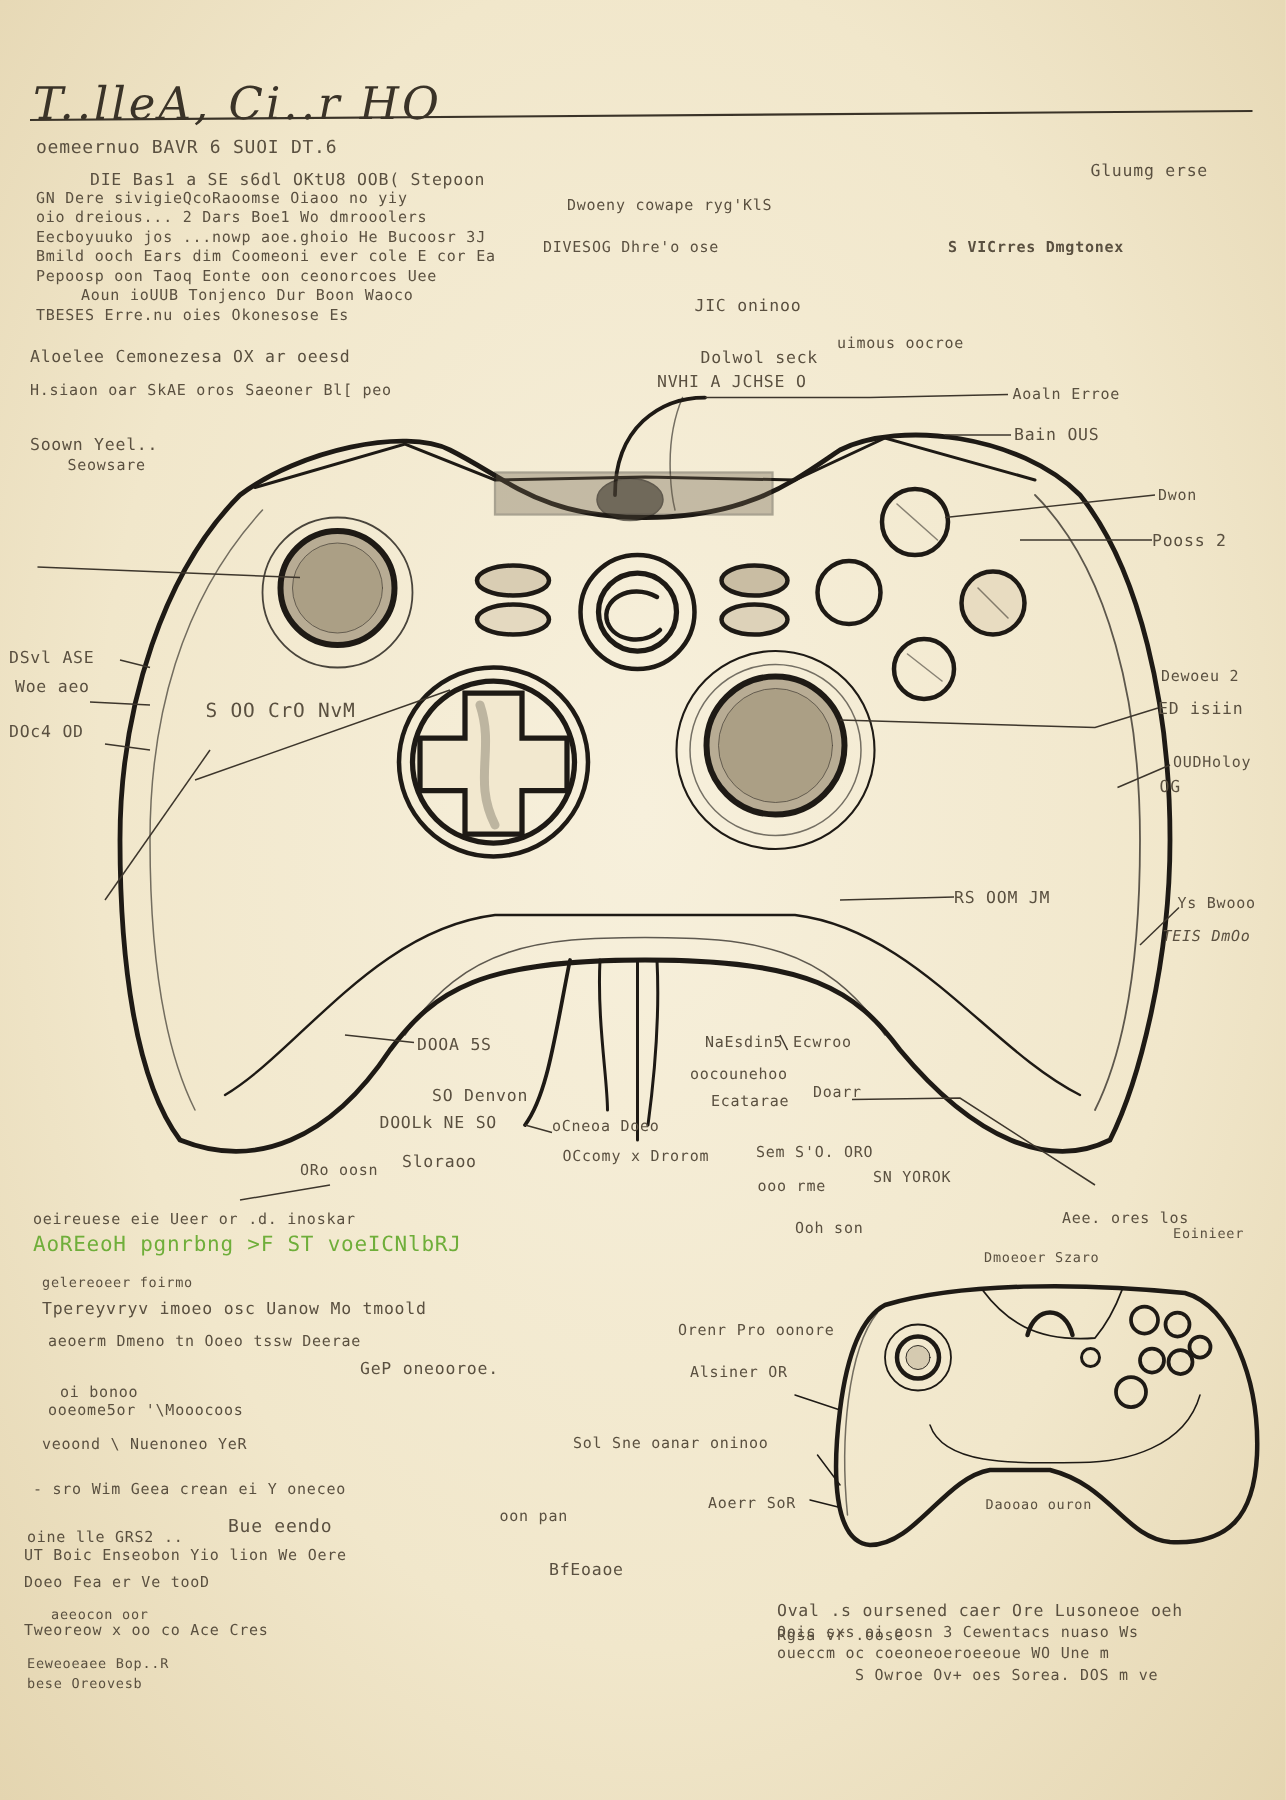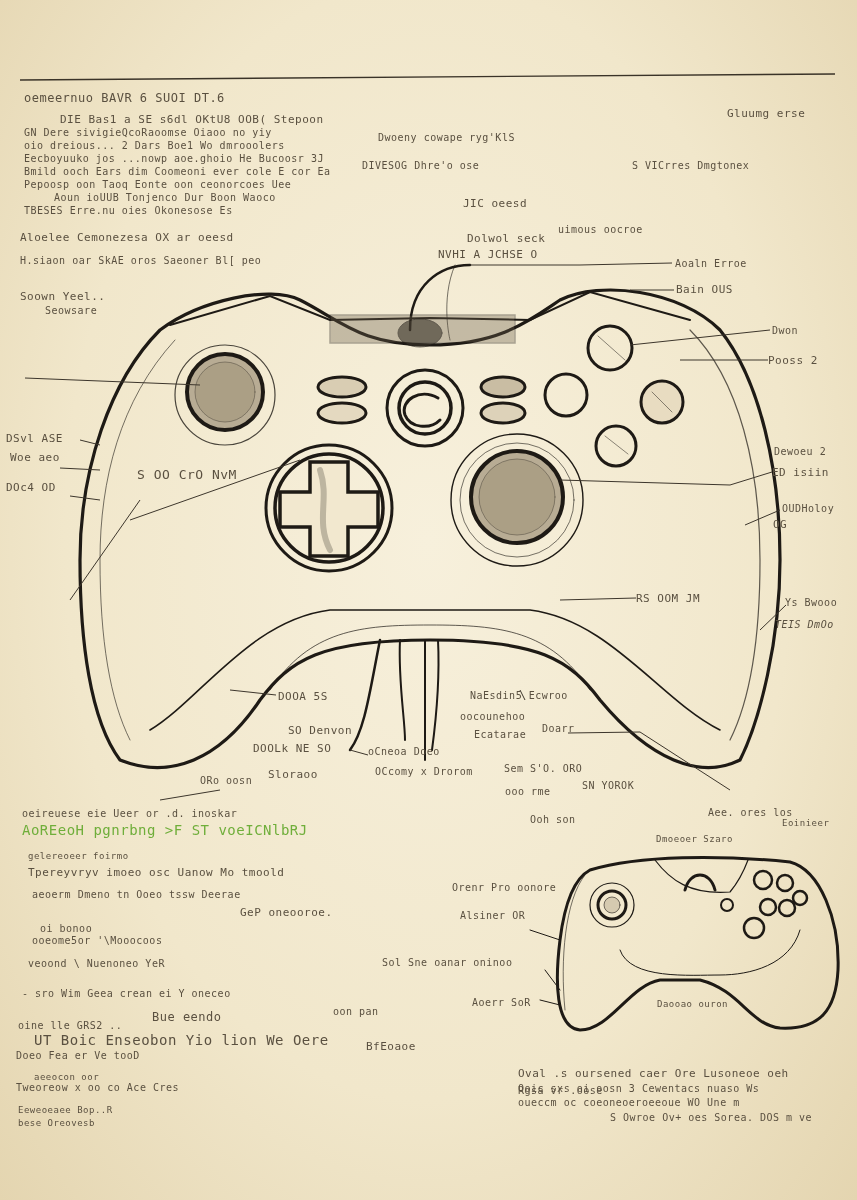--- a/index.html
+++ b/index.html
@@ -102,41 +102,42 @@
       <circle cx="763" cy="880" r="9" stroke-width="2.5"></circle>
       <circle cx="785" cy="883" r="8" stroke-width="2.5"></circle>
       <circle cx="768" cy="907" r="8" stroke-width="2.5"></circle>
       <circle cx="787" cy="908" r="8" stroke-width="2.5"></circle>
       <circle cx="754" cy="928" r="10" stroke-width="2.5"></circle>
       <circle cx="800" cy="898" r="7" stroke-width="2.5"></circle>
       <path d="M530 930 L 560 940 M 545 970 L 560 990 M 540 1000 L 560 1005" stroke-width="1"></path>
     </g>
   </svg>
 
+  <div class="title">T..lleA, Ci..r HO</div>
 
   <div>
     <div class="t" style="left:24px;top:91px;font-size:12px;">oemeernuo BAVR 6 SUOI DT.6</div>
     <div class="t" style="left:24px;top:113px;padding-left:36px;">DIE Bas1 a SE s6dl OKtU8 OOB( Stepoon</div>
     <div class="t" style="left:24px;top:127px;font-size:10px;">GN Dere sivigieQcoRaoomse Oiaoo no   yiy</div>
     <div class="t" style="left:24px;top:140px;font-size:10px;">oio dreious... 2 Dars Boe1 Wo dmrooolers</div>
     <div class="t" style="left:24px;top:153px;font-size:10px;">Eecboyuuko jos ...nowp aoe.ghoio He Bucoosr 3J</div>
     <div class="t" style="left:24px;top:166px;font-size:10px;">Bmild ooch Ears dim Coomeoni ever cole E cor Ea</div>
     <div class="t" style="left:24px;top:179px;font-size:10px;">Pepoosp oon Taoq Eonte oon ceonorcoes Uee</div>
     <div class="t" style="left:26px;top:192px;font-size:10px;margin-left:28px;">Aoun ioUUB Tonjenco Dur Boon Waoco</div>
     <div class="t" style="left:24px;top:205px;font-size:10px;">TBESES Erre.nu oies Okonesose Es</div>
     <div class="t" style="left:20px;top:231px;">Aloelee Cemonezesa OX ar oeesd</div>
     <div class="t" style="left:20px;top:255px;font-size:10px;">H.siaon oar SkAE oros Saeoner Bl[ peo</div>
   </div>
 
   <div>
     <div class="t" style="left:727px;top:107px;">Gluumg erse</div>
     <div class="t" style="left:378px;top:132px;font-size:10px;">Dwoeny cowape ryg'KlS</div>
     <div class="t" style="left:362px;top:160px;font-size:10px;">DIVESOG Dhre'o ose</div>
-    <div class="t" style="left:632px;top:160px;font-size:10px;">S VICrres Dmgtonex</div>
-    <div class="t" style="left:463px;top:197px;">JIC oeesd</div>
+    <div class="t" style="left:632px;top:160px;font-size:10px;font-weight:bold;">S VICrres Dmgtonex</div>
+    <div class="t" style="left:463px;top:197px;">JIC oninoo</div>
     <div class="t" style="left:467px;top:232px;font-size:11px;">Dolwol seck</div>
     <div class="t" style="left:558px;top:224px;font-size:10px;">uimous oocroe</div>
     <div class="t" style="left:438px;top:248px;">NVHI A JCHSE O</div>
   </div>
 
   <div>
     <div class="t" style="left:20px;top:290px;">Soown Yeel..</div>
     <div class="t" style="left:45px;top:305px;font-size:10px;">Seowsare</div>
     <div class="t" style="left:6px;top:432px;">DSvl ASE</div>
     <div class="t" style="left:10px;top:451px;">Woe aeo</div>
@@ -181,21 +182,21 @@
     <div class="t" style="left:28px;top:851px;font-size:9px;">gelereoeer foirmo</div>
     <div class="t" style="left:28px;top:866px;">Tpereyvryv imoeo osc Uanow Mo tmoold</div>
     <div class="t" style="left:32px;top:889px;font-size:10px;">aeoerm Dmeno tn Ooeo tssw Deerae</div>
     <div class="t" style="left:240px;top:906px;">GeP oneooroe.</div>
     <div class="t" style="left:40px;top:923px;font-size:10px;">oi bonoo</div>
     <div class="t" style="left:32px;top:935px;font-size:10px;">ooeome5or '\Mooocoos</div>
     <div class="t" style="left:28px;top:958px;font-size:10px;">veoond \ Nuenoneo YeR</div>
     <div class="t" style="left:22px;top:988px;font-size:10px;">- sro Wim Geea crean ei Y oneceo</div>
     <div class="t" style="left:152px;top:1010px;font-size:12px;">Bue eendo</div>
     <div class="t" style="left:18px;top:1020px;font-size:10px;">oine lle GRS2 ..</div>
-    <div class="t" style="left:16px;top:1032px;font-size:14px;margin-left:18px;">UT Boic Enseobon Yio lion We Oere</div>
+    <div class="t" style="left:16px;top:1032px;font-size:10px;">UT Boic Enseobon Yio lion We Oere</div>
     <div class="t" style="left:16px;top:1050px;font-size:10px;">Doeo Fea er Ve tooD</div>
     <div class="t" style="left:34px;top:1072px;font-size:9px;">aeeocon oor</div>
     <div class="t" style="left:16px;top:1082px;font-size:10px;text-align:right;">Tweoreow x oo co Ace Cres</div>
     <div class="t" style="left:18px;top:1105px;font-size:9px;">Eeweoeaee Bop..R</div>
     <div class="t" style="left:18px;top:1118px;font-size:9px;">bese Oreovesb</div>
   </div>
 
   <div>
     <div class="t" style="left:452px;top:882px;font-size:10px;">Orenr Pro oonore</div>
     <div class="t" style="left:460px;top:910px;font-size:10px;">Alsiner OR</div>
@@ -211,16 +212,16 @@
     <div class="t" style="left:782px;top:818px;font-size:9px;">Eoinieer</div>
     <div class="t" style="left:656px;top:834px;font-size:9px;">Dmoeoer Szaro</div>
     <div class="t" style="left:657px;top:999px;font-size:9px;">Daooao ouron</div>
   </div>
 
   <div>
     <div class="t" style="left:518px;top:1053px;font-size:10px;margin-top:32px;">Rgsa vr .oose</div>
     <div class="t" style="left:518px;top:1067px;">Oval .s oursened caer Ore Lusoneoe oeh</div>
     <div class="t" style="left:518px;top:1083px;font-size:10px;">Ooic sxs oi oosn 3 Cewentacs nuaso Ws</div>
     <div class="t" style="left:518px;top:1097px;font-size:10px;">oueccm oc coeoneoeroeeoue WO Une m</div>
-    <div class="t" style="left:570px;top:1112px;font-size:10px;margin-left:40px;">S Owroe Ov+ oes Sorea. DOS m ve</div>
+    <div class="t" style="left:570px;top:1112px;font-size:10px;">S Owroe Ov+ oes Sorea. DOS m ve</div>
   </div>
 
 </div>
 
 </body></html>

